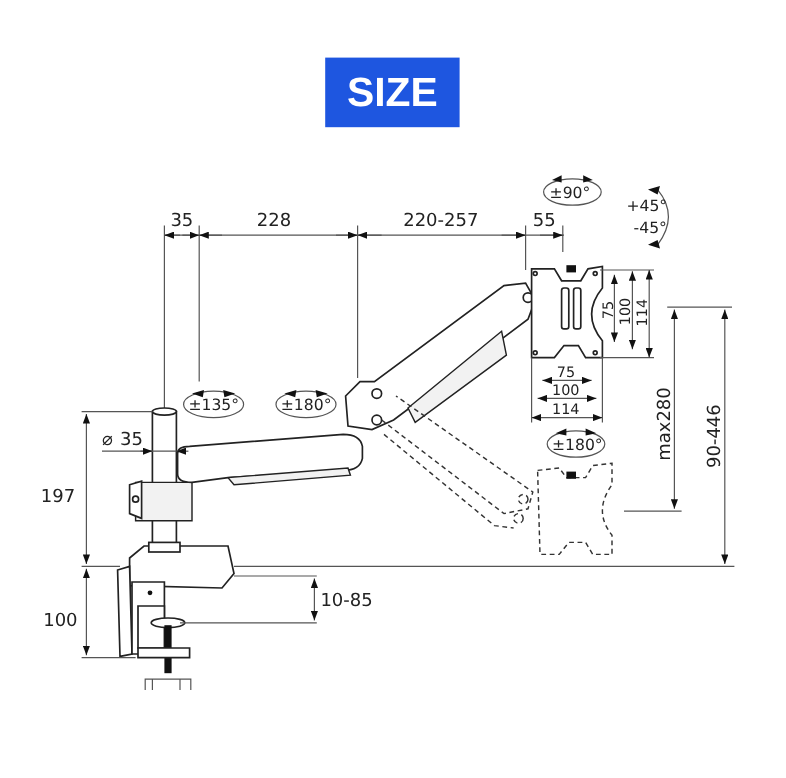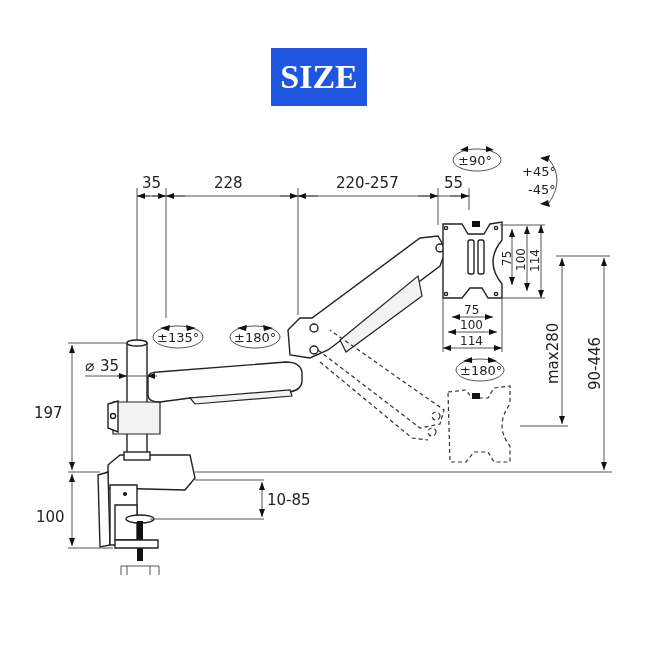--- a/index.html
+++ b/index.html
@@ -1,17 +1,17 @@
 <!DOCTYPE html>
 <html><head>
 <meta charset="utf-8">
 <style>
   html, body { margin: 0; padding: 0; background: #ffffff; }
   body { width: 655px; height: 648px; position: relative; overflow: hidden; font-family: "Liberation Sans", "DejaVu Sans", sans-serif; }
-  .badge { position: absolute; left: 271px; top: 48px; width: 96px; height: 58px; background: #1e56e0; color: #ffffff; display: flex; align-items: center; justify-content: center; font-family: Liberation Serif, serif; font-weight: bold; font-size: 34px; letter-spacing: 0px; }
+  .badge { position: absolute; left: 271px; top: 48px; width: 112px; height: 58px; background: #1e56e0; color: #ffffff; display: flex; align-items: center; justify-content: center; font-family: Liberation Sans, sans-serif; font-weight: bold; font-size: 34px; letter-spacing: 0px; }
   svg { position: absolute; left: 0; top: 0; }
   .dim { font-family: "DejaVu Sans", sans-serif; font-size: 15px; fill: #222; }
   .dimS { font-family: "DejaVu Sans", sans-serif; font-size: 12px; fill: #222; }
   .rot { font-family: "DejaVu Sans", sans-serif; font-size: 13px; fill: #222; }
   .ln { stroke: #555; stroke-width: 1; fill: none; }
   .part { stroke: #222; stroke-width: 1.4; fill: #fff; }
   .partF { stroke: #222; stroke-width: 1.2; fill: #f2f2f2; }
   .dash { stroke: #333; stroke-width: 1.2; fill: none; stroke-dasharray: 4 3; }
   .blk { fill: #111; }
 </style>

